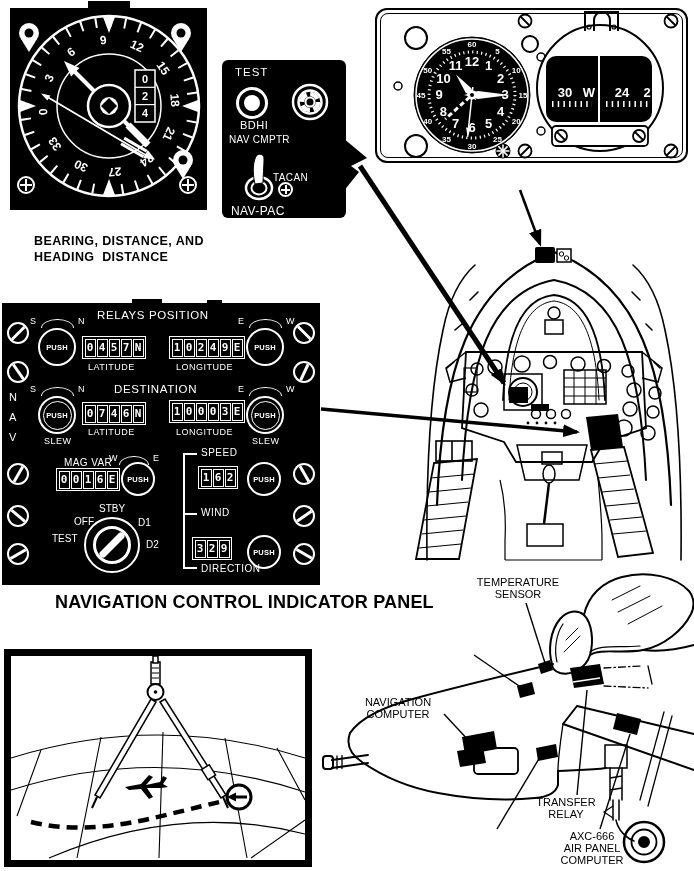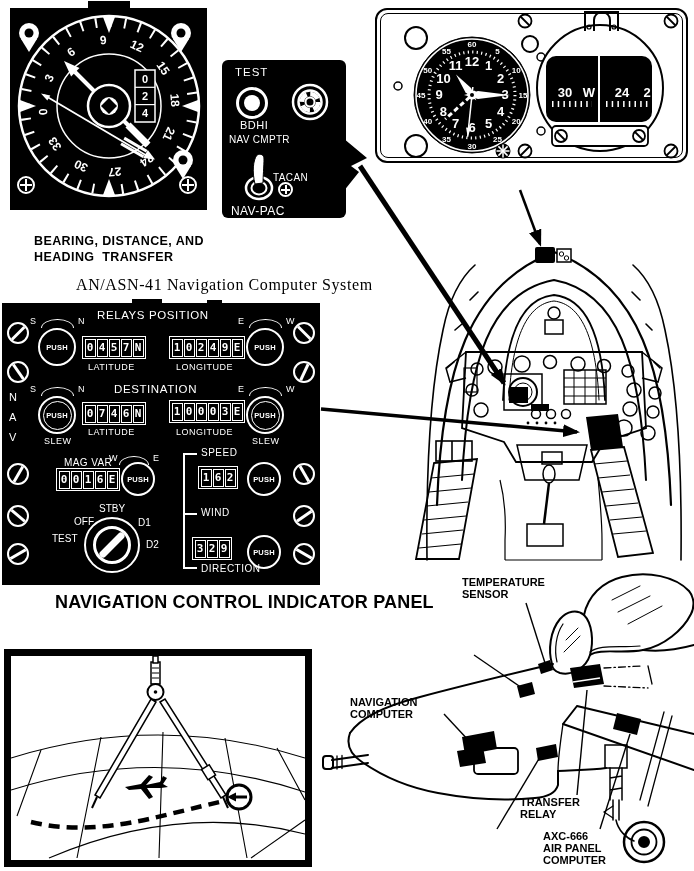--- a/index.html
+++ b/index.html
@@ -24,21 +24,21 @@
   .screwsm::after{content:"";position:absolute;top:50%;left:1px;right:1px;height:2px;margin-top:-1px;background:#fff}
   .arc{position:absolute;box-sizing:border-box;border:1.5px solid #fff;border-bottom:none;border-radius:50% 50% 0 0/100% 100% 0 0;height:9px}
   .pushbtn{position:absolute;box-sizing:border-box;width:32px;height:32px;border:3px solid #fff;border-radius:50%;background:#000}
   .pushbtn::after{content:"";position:absolute;inset:5px;background:#fff;border-radius:50%}
   .rot-outer{position:absolute;box-sizing:border-box;width:56px;height:56px;border:2px solid #fff;border-radius:50%}
   .rot-inner{position:absolute;inset:7px;border:3px solid #fff;border-radius:50%}
   .rot-ptr{position:absolute;left:50%;top:50%;width:7px;height:32px;background:#fff;border-radius:3px;
            transform:translate(-50%,-50%) rotate(45deg)}
   .vline{position:absolute;width:2px;background:#fff}
   .hline{position:absolute;height:2px;background:#fff}
-  .alabel{position:absolute;color:#000;font-weight:bold;font-size:11px;line-height:12px;}
+  .alabel{position:absolute;color:#000;font-weight:normal;font-size:11px;line-height:12px;text-align:center}
 </style>
 </head>
 <body>
 
 <div id="stage">
 
   <div class="abs blk" style="left:88px;top:1px;width:42px;height:9px"></div>
   <div class="abs blk" style="left:10px;top:8px;width:197px;height:202px">
     <svg width="197" height="202" viewBox="10 8 197 202">
 
@@ -110,23 +110,22 @@
         <circle cx="26" cy="185" r="8"></circle>
           <line x1="26" y1="179" x2="26" y2="191"></line>
           <line x1="20" y1="185" x2="32" y2="185"></line>
         <circle cx="188" cy="185" r="8"></circle>
           <line x1="188" y1="179" x2="188" y2="191"></line>
           <line x1="182" y1="185" x2="194" y2="185"></line>
       </g>
     </svg>
   </div>
   <div class="cap" style="left:34px;top:234px;font-size:12.5px;letter-spacing:.4px">BEARING, DISTANCE, AND</div>
-  <div class="cap" style="left:34px;top:250px;font-size:12.5px;letter-spacing:.4px">HEADING  TRANSFER</div>
-
-  <div class="cap" style="left:76px;top:276px;font-family:'Liberation Serif',serif;font-weight:normal;font-size:16px;letter-spacing:.6px">AN/ASN-41 Navigation Computer System</div>
+  <div class="cap" style="left:34px;top:250px;font-size:12.5px;letter-spacing:.4px">HEADING  DISTANCE</div>
+
 
   <div class="abs blk" style="left:222px;top:60px;width:124px;height:158px;border-radius:6px">
     <div class="plbl" style="left:13px;top:6px;font-size:11.5px;letter-spacing:1px">TEST</div>
     <div class="pushbtn" style="left:14px;top:27px"></div>
     <svg class="abs" style="left:66px;top:20px" width="44" height="44" viewBox="0 0 44 44">
       <circle cx="22" cy="22" r="17" fill="none" stroke="#fff" stroke-width="2.5"></circle>
       <circle cx="22" cy="22" r="11.5" fill="none" stroke="#fff" stroke-width="2.5"></circle>
       <circle cx="22" cy="22" r="8" fill="none" stroke="#fff" stroke-width="4.5" stroke-dasharray="9 3.57"></circle>
       <circle cx="22" cy="22" r="4.5" fill="none" stroke="#fff" stroke-width="2"></circle>
     </svg>

